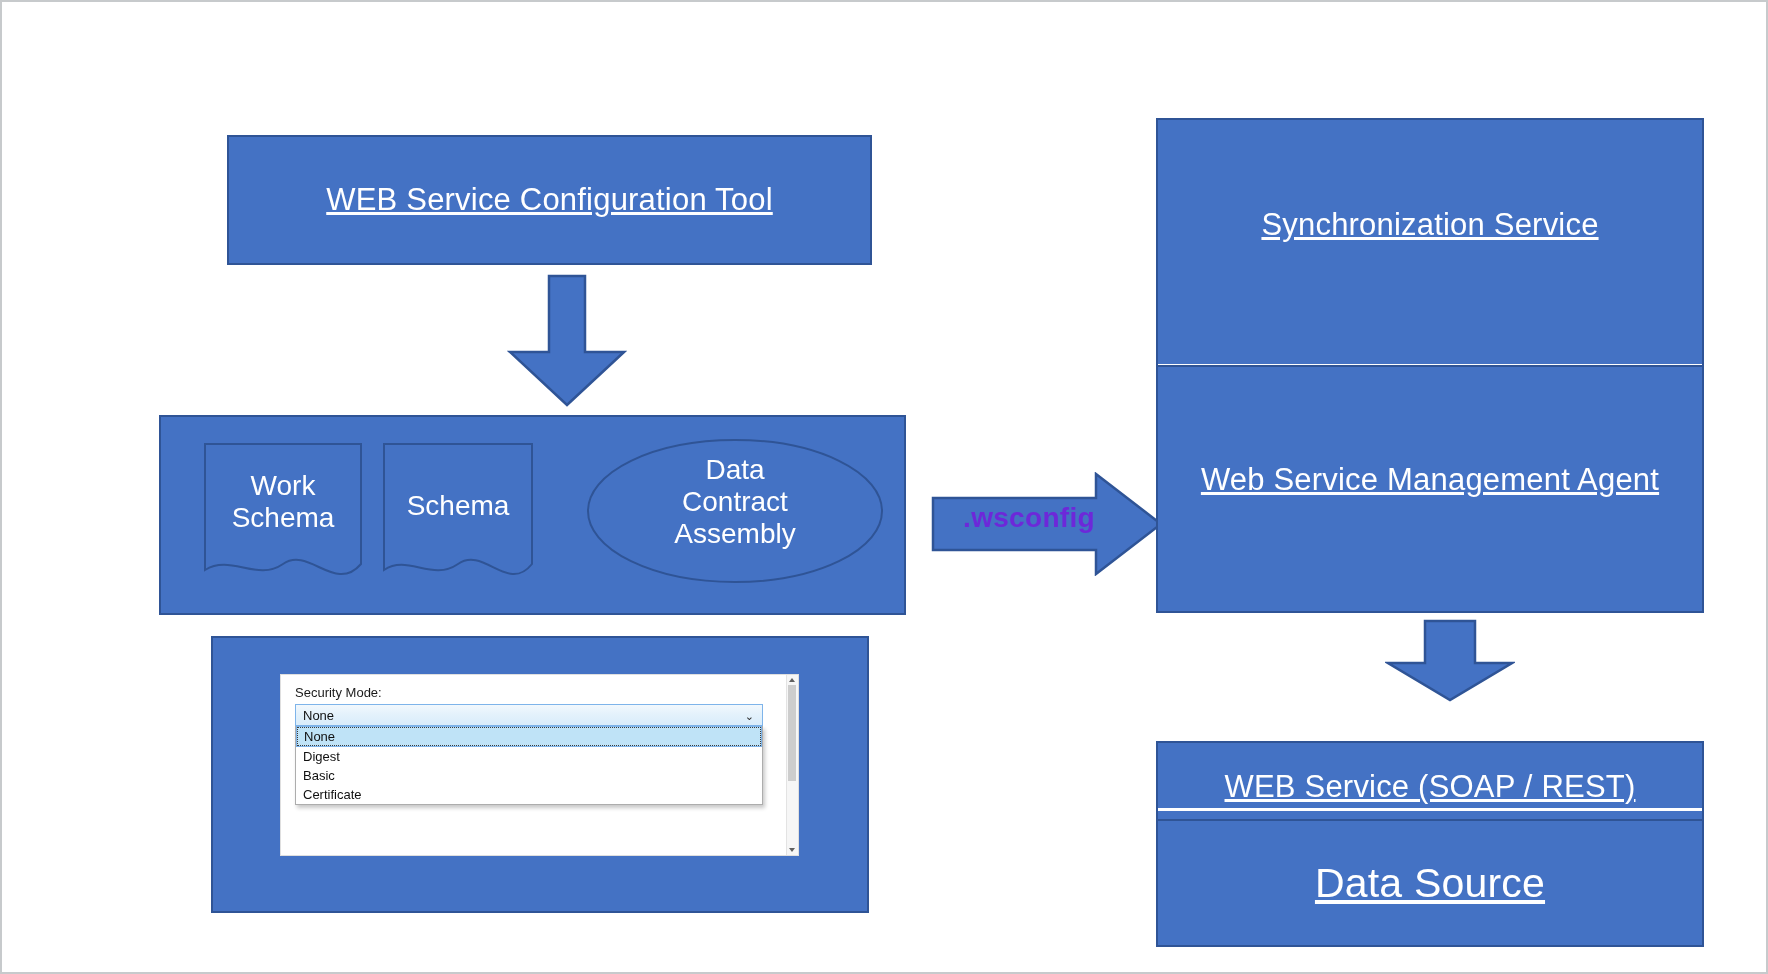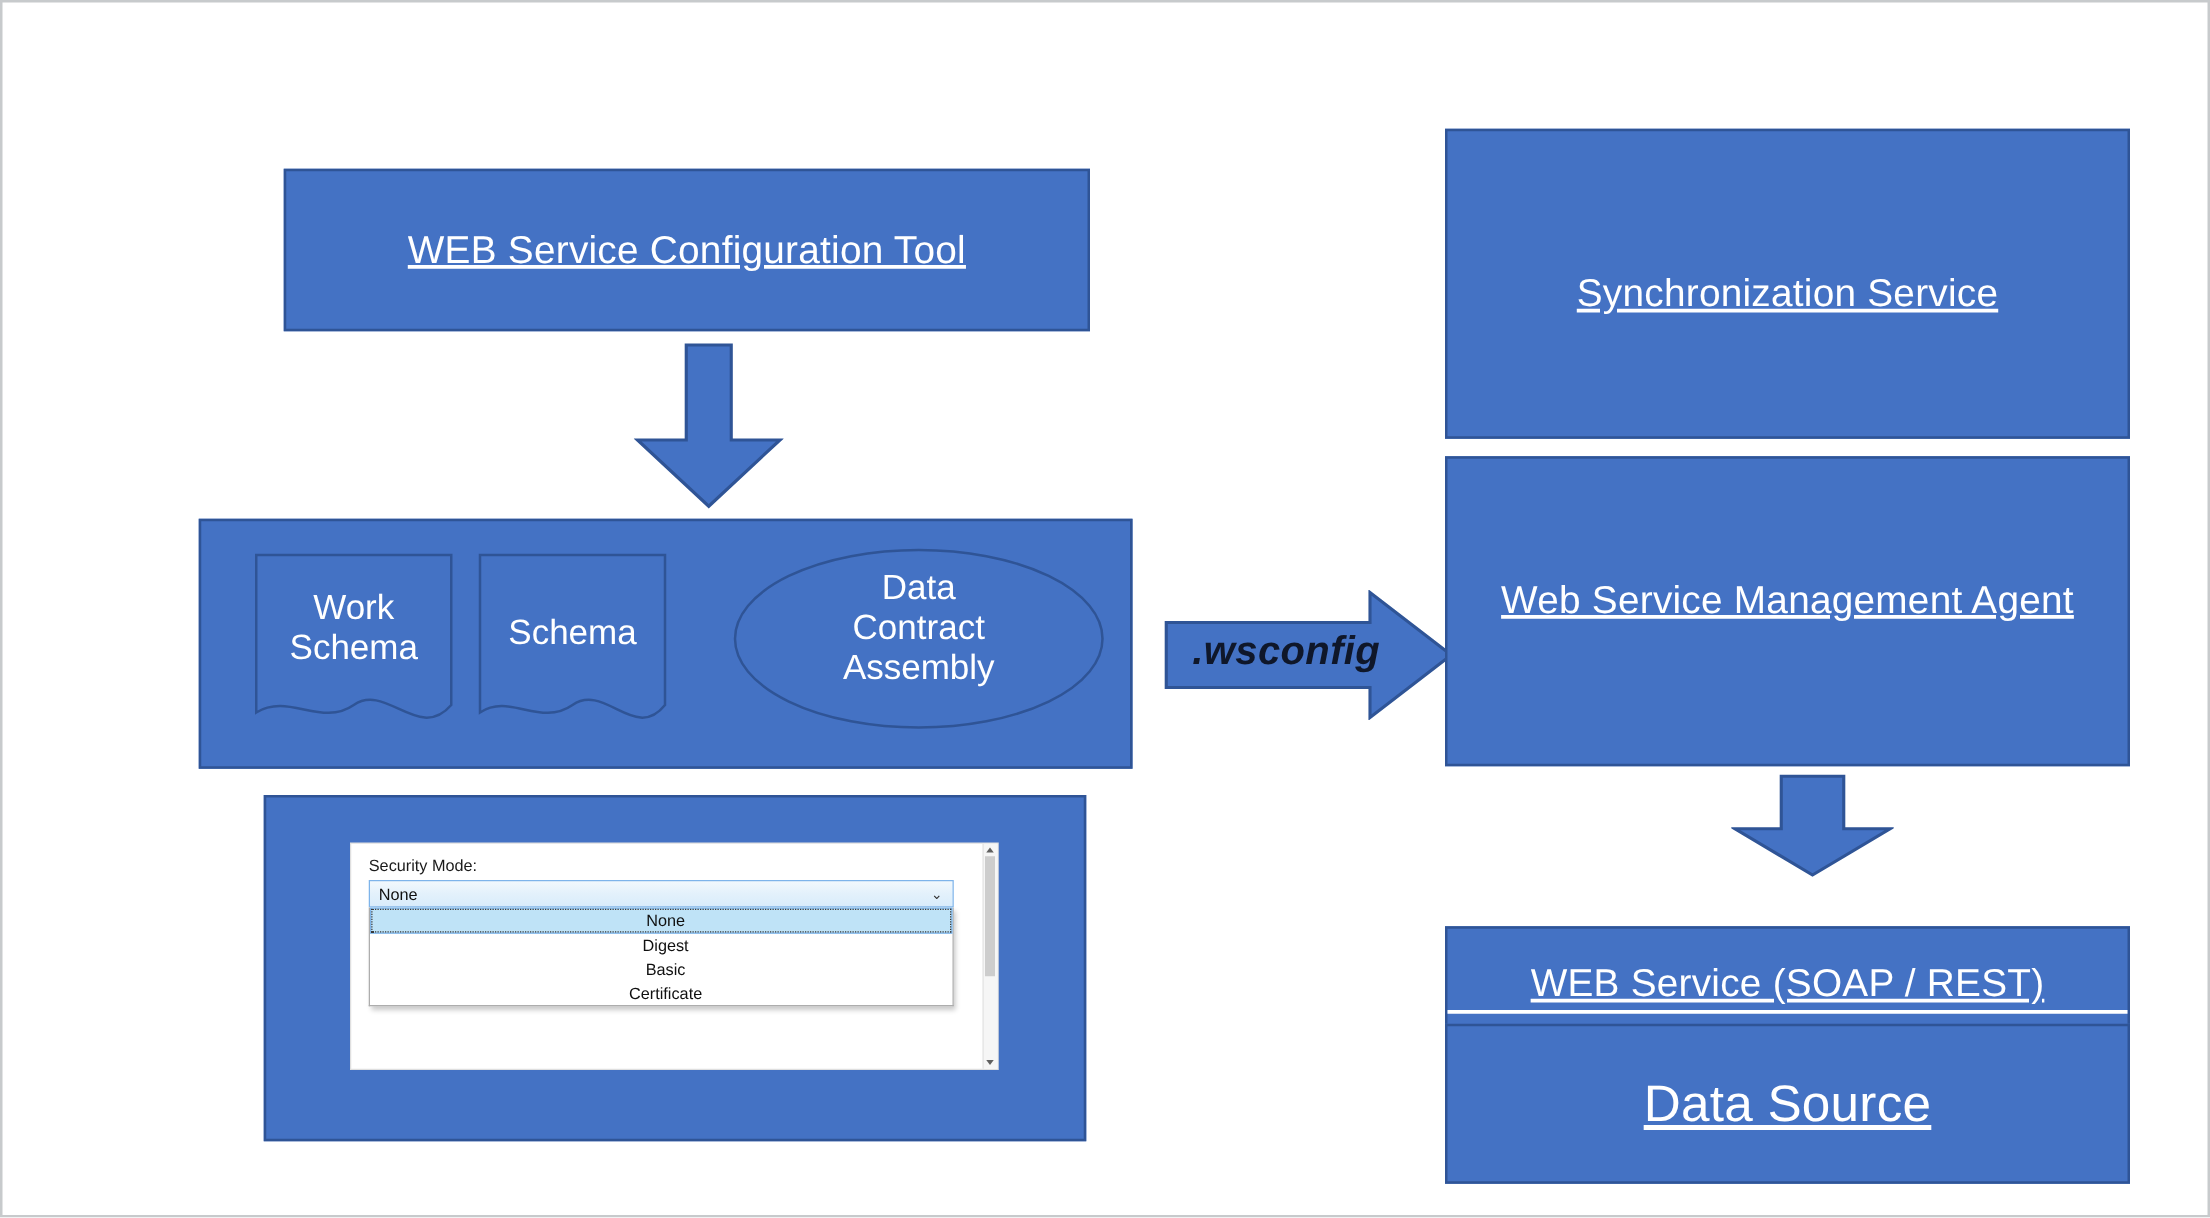--- a/index.html
+++ b/index.html
@@ -56,23 +56,23 @@
     left: 157px; top: 413px;
     width: 747px; height: 200px;
   }
 
   #box-dialog-holder {
     left: 209px; top: 634px;
     width: 658px; height: 277px;
   }
 
   #box-sync-service {
-    left: 1154px; top: 101px;
+    left: 1154px; top: 116px;
     width: 548px; height: 248px;
-    padding-top: 112px;
+    padding-top: 87px;
     font-size: 31px;
   }
   #box-ws-mgmt-agent {
     left: 1154px; top: 363px;
     width: 548px; height: 248px;
     padding-top: 95px;
     font-size: 31px;
   }
   
   #divider-right-top {
@@ -157,36 +157,34 @@
   }
   #arrow-down-agent {
     left: 1383px; top: 617px;
     width: 130px; height: 84px;
   }
 
   #label-wsconfig {
     position: absolute;
     left: 947px; top: 500px;
     width: 160px;
-    color: #0f172a;
-    font-size: 32px;
+    color: #6d28d9;
+    font-size: 28px;
     font-weight: bold;
     text-align: center;
     letter-spacing: 0.3px;
-    font-style: italic;
   }
 
   
   #dialog-panel {
     position: absolute;
     left: 279px; top: 673px;
     width: 517px; height: 180px;
     background: #ffffff;
     box-shadow: 0 0 0 1px #dfdfdf;
-    text-align: center;
   }
   #dialog-scrollbar {
     position: absolute;
     right: 0; top: 0;
     width: 11px; height: 100%;
     background: #f6f6f6;
     border-left: 1px solid #e3e3e3;
   }
   #dialog-scrollbar .sb-thumb {
     position: absolute;

